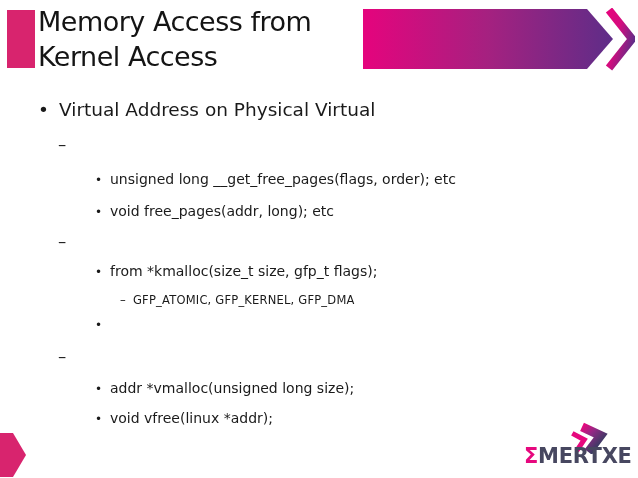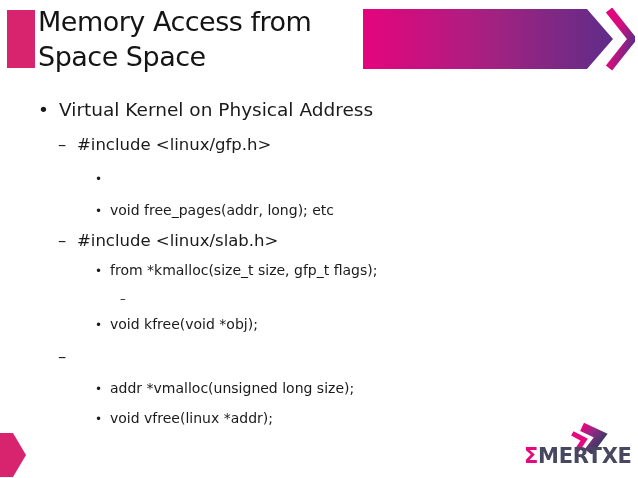--- a/index.html
+++ b/index.html
@@ -85,21 +85,21 @@
   .logo-name  { color: #474760; }
 </style>
 </head>
 <body>
 
 <div class="slide">
 
   <div class="title-bar-accent"></div>
   <div class="slide-title">
     <div>Memory Access from</div>
-    <div>Space Space</div>
+    <div>Kernel Access</div>
   </div>
 
   <svg class="header-banner" viewBox="0 0 272 64" xmlns="http://www.w3.org/2000/svg">
     <defs>
       <linearGradient id="bannerGrad" x1="0" y1="0" x2="1" y2="0">
         <stop offset="0" stop-color="#e5047d"></stop>
         <stop offset="0.5" stop-color="#a52180"></stop>
         <stop offset="1" stop-color="#5e2d88"></stop>
       </linearGradient>
       <linearGradient id="chevGrad" x1="0" y1="0" x2="1" y2="0.7">
@@ -108,47 +108,46 @@
         <stop offset="1" stop-color="#5e2d88"></stop>
       </linearGradient>
     </defs>
     <polygon points="0,1 224,1 250,31 224,61 0,61" fill="url(#bannerGrad)"></polygon>
     <polyline points="246,2 269,31 246,60" fill="none" stroke="url(#chevGrad)" stroke-width="8"></polyline>
   </svg>
 
   <div class="content">
     <div class="row lv1" style="margin-top:6px">
       <span class="marker">•</span>
-      <span>Virtual Kernel on Physical Address</span>
+      <span>Virtual Address on Physical Virtual</span>
     </div>
     <div class="row lv2" style="margin-top:12px">
       <span class="marker">–</span>
-      <span>#include &lt;linux/gfp.h&gt;</span>
     </div>
     <div class="row lv3" style="margin-top:15px">
       <span class="marker">•</span>
+      <span>unsigned long __get_free_pages(flags, order); etc</span>
     </div>
     <div class="row lv3" style="margin-top:13px">
       <span class="marker">•</span>
       <span>void free_pages(addr, long); etc</span>
     </div>
     <div class="row lv2" style="margin-top:10px">
       <span class="marker">–</span>
-      <span>#include &lt;linux/slab.h&gt;</span>
     </div>
     <div class="row lv3" style="margin-top:10px">
       <span class="marker">•</span>
       <span>from *kmalloc(size_t size, gfp_t flags);</span>
     </div>
     <div class="row lv4" style="margin-top:12px">
       <span class="marker">–</span>
+      <span>GFP_ATOMIC, GFP_KERNEL, GFP_DMA</span>
     </div>
     <div class="row lv3" style="margin-top:8px">
       <span class="marker">•</span>
-      <span>void kfree(void *obj);</span>
     </div>
     <div class="row lv2" style="margin-top:12px">
       <span class="marker">–</span>
     </div>
     <div class="row lv3" style="margin-top:12px">
       <span class="marker">•</span>
       <span>addr *vmalloc(unsigned long size);</span>
     </div>
     <div class="row lv3" style="margin-top:11px">
       <span class="marker">•</span>

